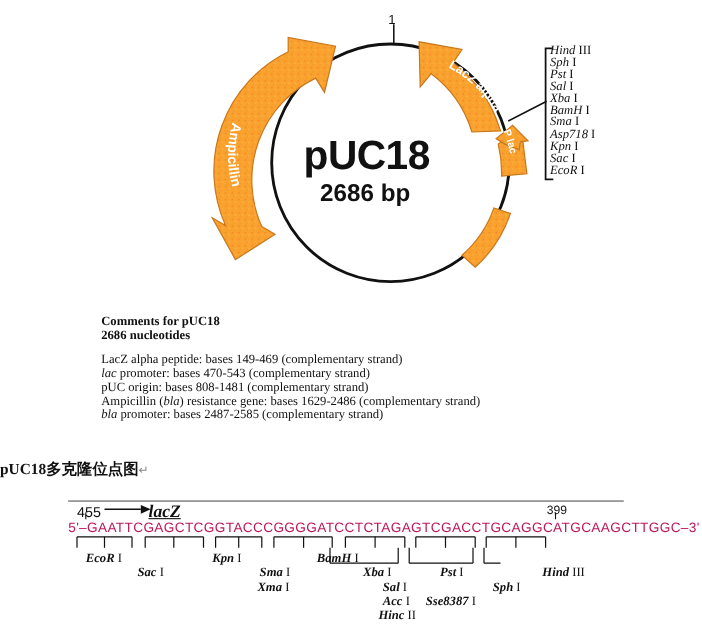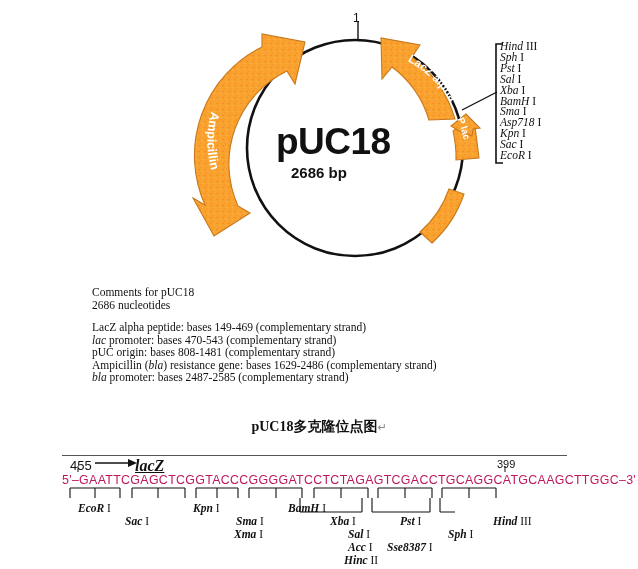--- a/index.html
+++ b/index.html
@@ -41,21 +41,21 @@
     letter-spacing: -0.5px;
     color: #111;
     line-height: 1;
   }
   .plasmid-size {
     position: absolute;
     left: 291px;
     top: 165px;
     font-family: "Liberation Sans", sans-serif;
     font-weight: bold;
-    font-size: 15px;
+    font-size: 22px;
     color: #111;
     line-height: 1;
     text-align: right;
   }
   .origin-number {
     position: absolute;
     left: 353px;
     top: 11px;
     font-size: 12px;
     color: #111;
@@ -82,42 +82,42 @@
   
   #comments {
     position: absolute;
     left: 92px;
     top: 286px;
     width: 460px;
     color: #111;
   }
   #comments .c-title {
     font-family: "Liberation Serif", serif;
-    font-weight: normal;
+    font-weight: bold;
     font-size: 11.5px;
     line-height: 12.5px;
   }
   #comments .c-lines {
     margin-top: 10px;
   }
   #comments .c-line {
     font-family: "Liberation Serif", serif;
     font-size: 11.5px;
     line-height: 12.6px;
     white-space: nowrap;
   }
   #comments .c-line i { font-style: italic; }
 
   
   #mcs-title {
     position: absolute;
     left: 0;
     top: 418px;
     width: 638px;
-    text-align: center;
+    text-align: left;
     font-family: "Liberation Serif", serif;
     font-weight: bold;
     font-size: 14px;
     color: #111;
   }
   #mcs-title .pilcrow {
     font-weight: normal;
     color: #888;
     font-size: 11px;
   }

